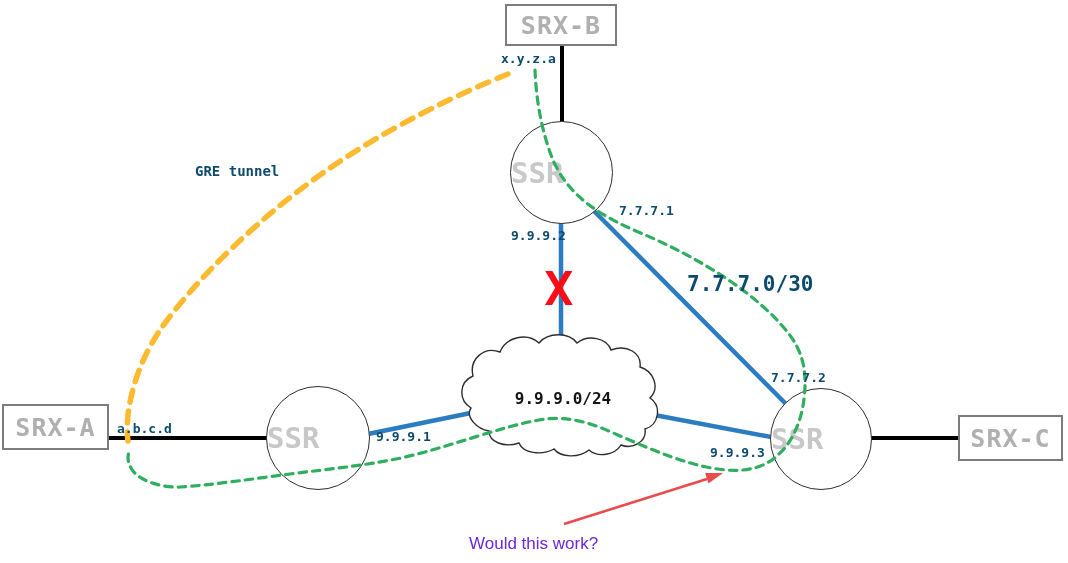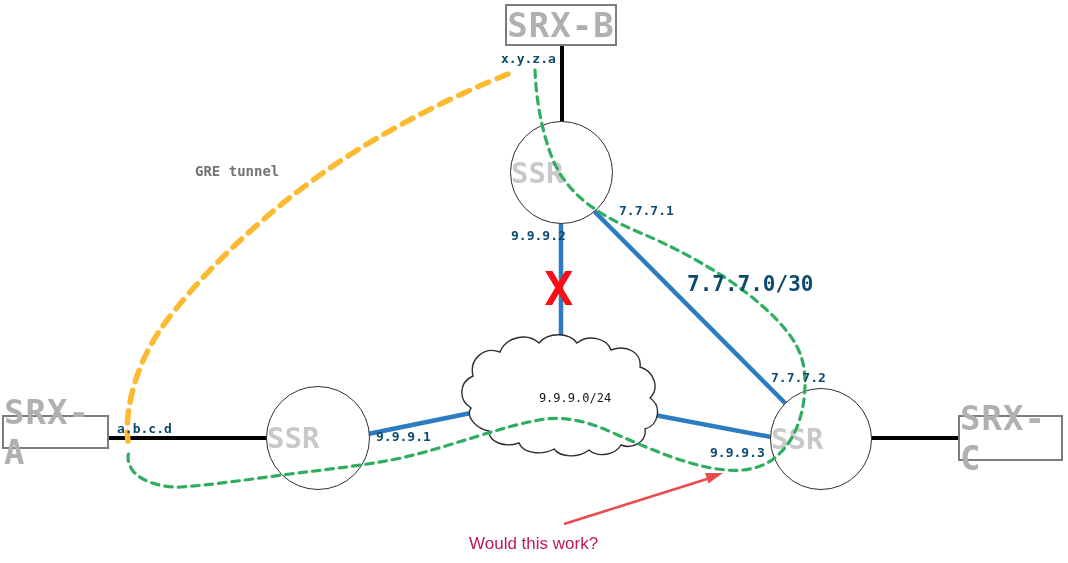--- a/index.html
+++ b/index.html
@@ -6,42 +6,42 @@
   .stage{
     position:relative;width:1068px;height:563px;background:#ffffff;overflow:hidden;
     font-family:"DejaVu Sans Mono", monospace;
   }
   svg.layer{position:absolute;left:0;top:0;width:1068px;height:563px;}
   #base-layer{z-index:1;}
   #overlay-layer{z-index:3;}
   .node-box{
     position:absolute;background:#ffffff;border:2px solid #7c7c7c;box-sizing:border-box;
     display:flex;align-items:center;justify-content:center;
-    font-weight:bold;font-size:34px;color:#b0b0b0;letter-spacing:1px;z-index:2;
+    font-weight:bold;font-size:25px;color:#b0b0b0;letter-spacing:1px;z-index:2;
   }
   .router{
     position:absolute;background:#ffffff;border:1.6px solid #2e2e2e;border-radius:50%;box-sizing:border-box;
     display:flex;align-items:center;
     font-weight:bold;font-size:29px;color:#c8c8c8;z-index:2;
   }
   .lbl{
     position:absolute;font-weight:bold;font-size:13px;color:#0c4a6e;white-space:nowrap;z-index:4;
   }
   .lbl.big{font-size:21px;}
-  .lbl.yellow{color:#737373;font-size:14px;text-align:right;}
+  .lbl.yellow{color:#0c4a6e;font-size:14px;text-align:right;}
   .cloud-label{
-    position:absolute;font-weight:normal;font-size:12px;color:#141414;white-space:nowrap;
-    transform:translate(-50%,-50%);z-index:4;margin-left:12px;
+    position:absolute;font-weight:bold;font-size:16px;color:#141414;white-space:nowrap;
+    transform:translate(-50%,-50%);z-index:4;
   }
   .x-mark{
     position:absolute;font-weight:bold;font-size:46px;line-height:1;color:#fb0d17;
     transform:scaleX(1.05);z-index:4;
   }
   .question{
-    position:absolute;font-family:"Liberation Sans", sans-serif;font-size:17px;color:#be185d;
+    position:absolute;font-family:"Liberation Sans", sans-serif;font-size:17px;color:#6d28d9;
     white-space:nowrap;z-index:4;
   }
 </style>
 </head>
 <body>
 
 <div class="stage">
 
   <svg id="base-layer" class="layer" viewBox="0 0 1068 563">
     <g stroke="#000000" stroke-width="4">
@@ -68,21 +68,21 @@
          C 615 455 598 458 589 450
          C 579 458 561 458 554 449
          C 541 456 523 453 519 443
          C 504 448 489 442 489 431
          C 477 429 465 417 471 408 Z"></path>
   </svg>
 
   <div class="node-box" style="left:505px;top:4px;width:112px;height:42px">
     <span>SRX-B</span>
   </div>
-  <div class="node-box" style="left:2px;top:415px;width:107px;height:34px">
+  <div class="node-box" style="left:2px;top:404px;width:107px;height:46px">
     <span>SRX-A</span>
   </div>
   <div class="node-box" style="left:958px;top:415px;width:105px;height:46px">
     <span>SRX-C</span>
   </div>
   <div class="router" style="left:510px;top:121px;width:103px;height:103px">
     <span>SSR</span>
   </div>
   <div class="router" style="left:266px;top:386px;width:104px;height:104px">
     <span>SSR</span>

